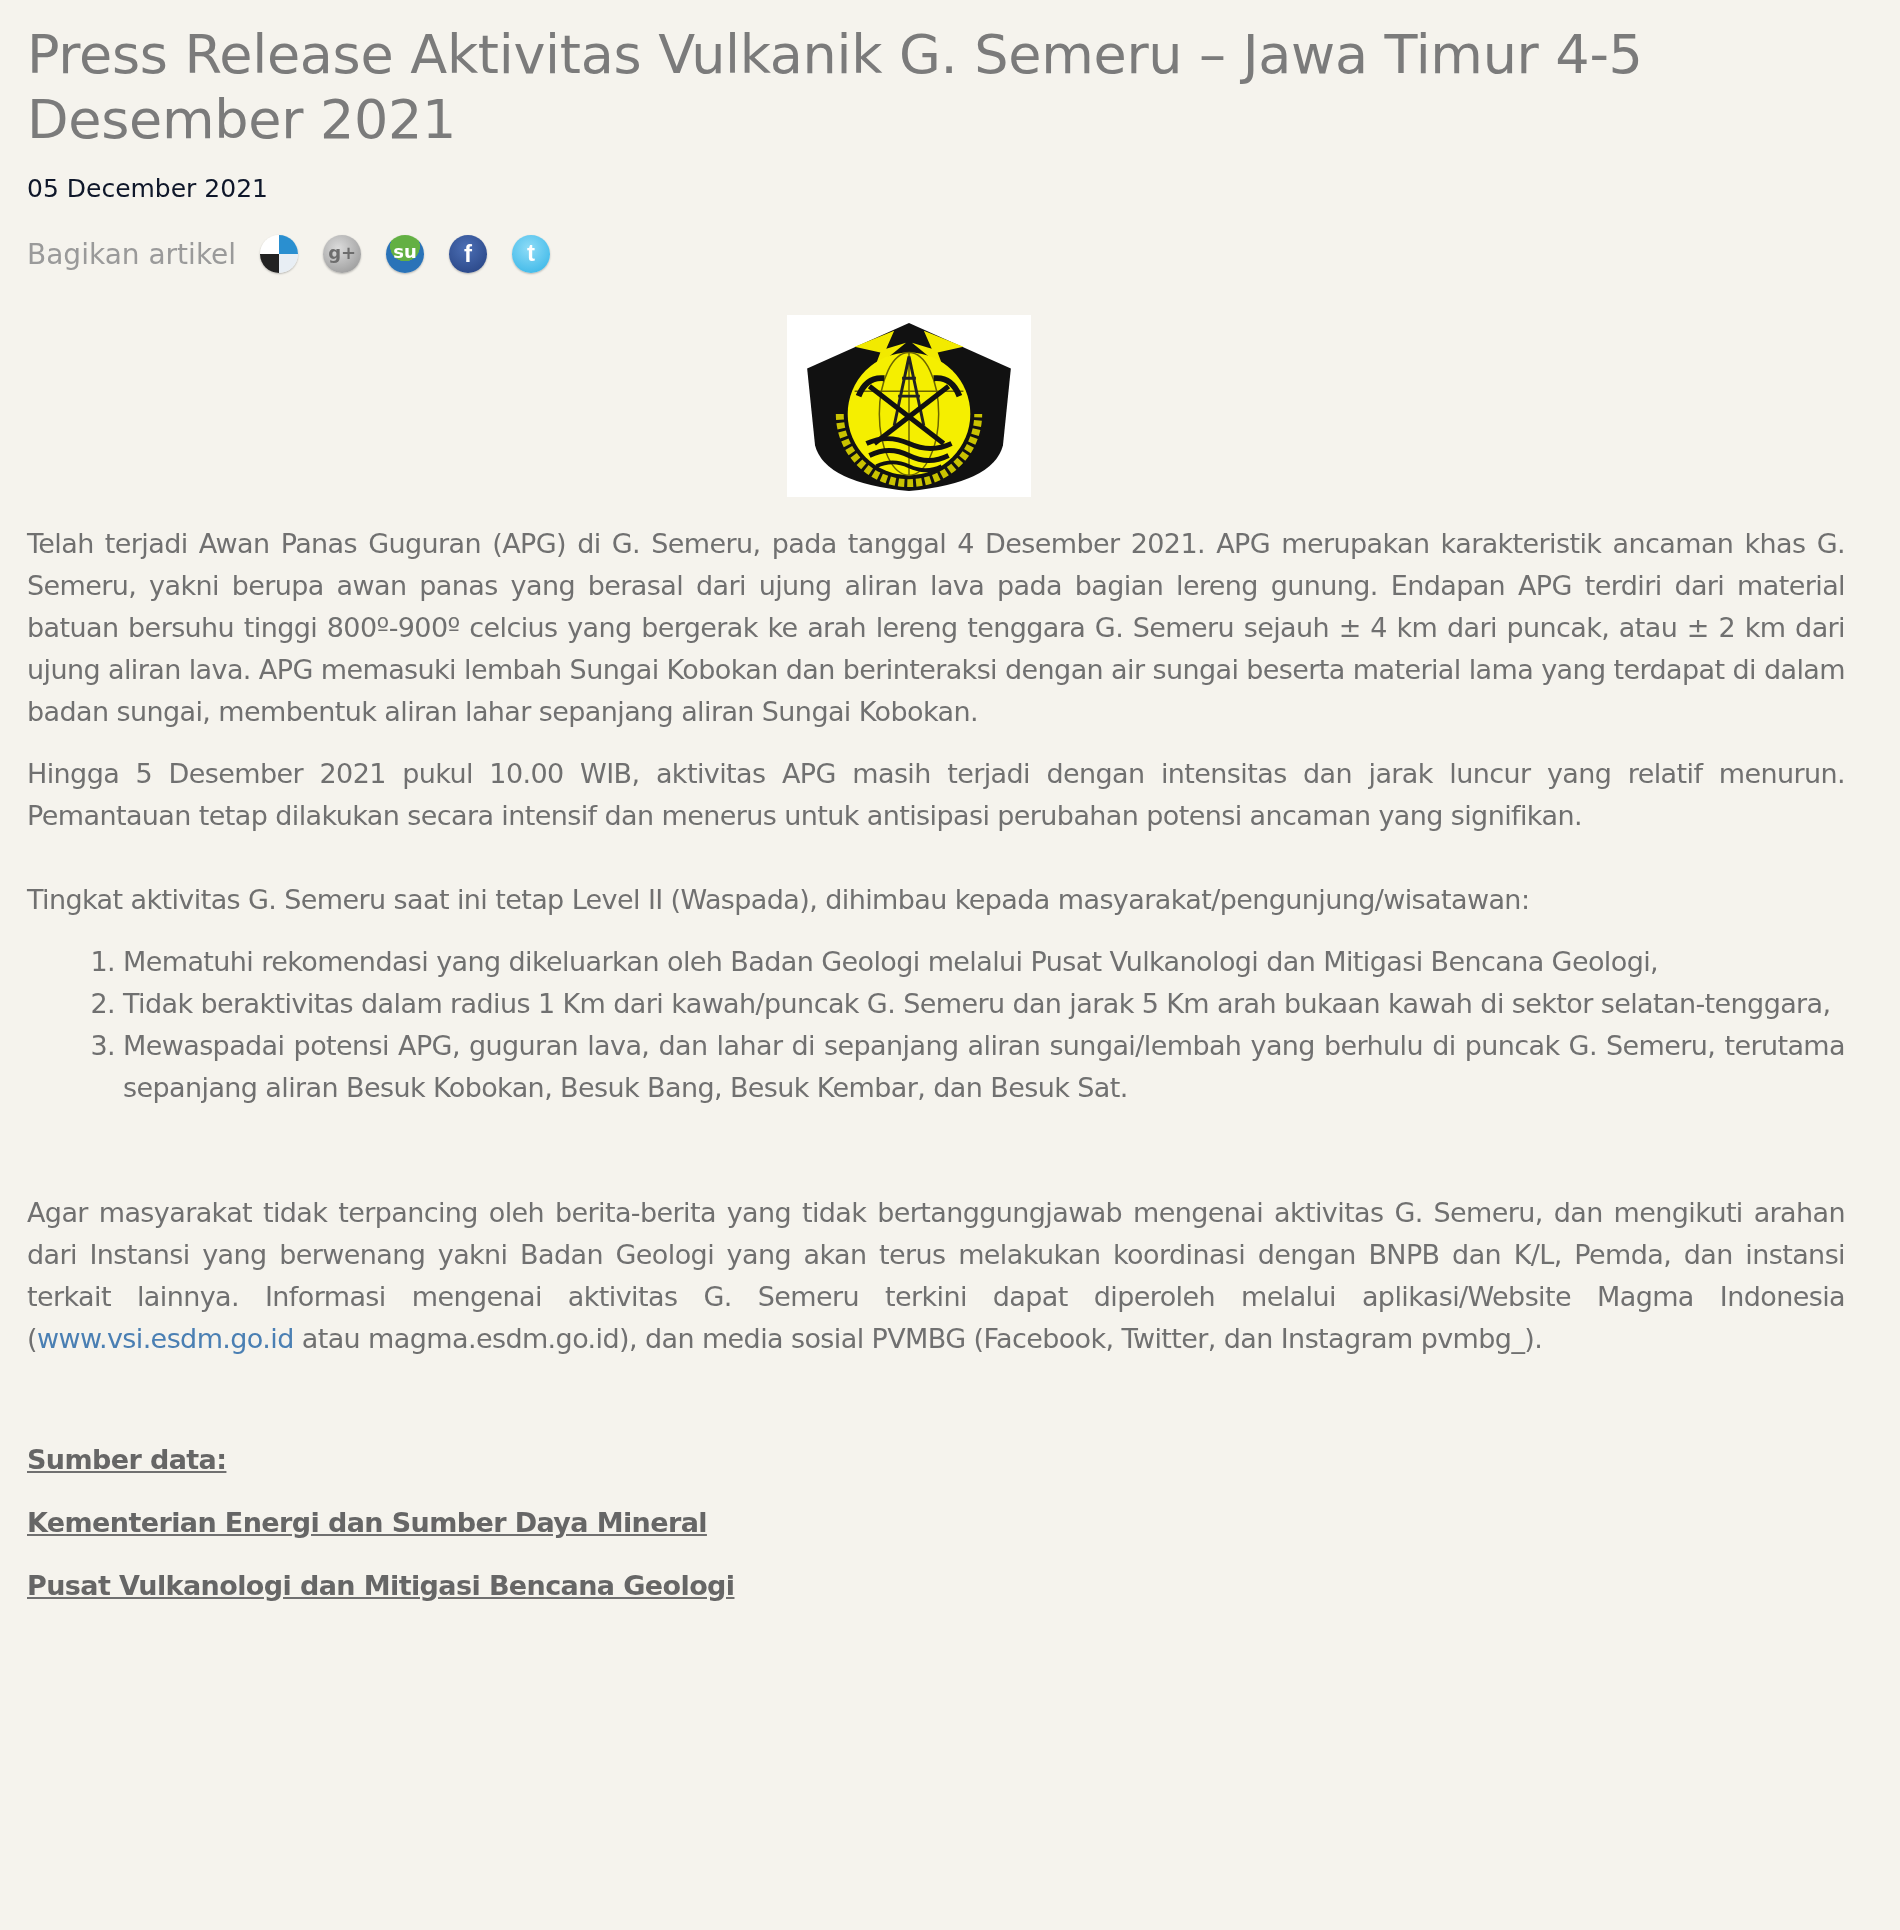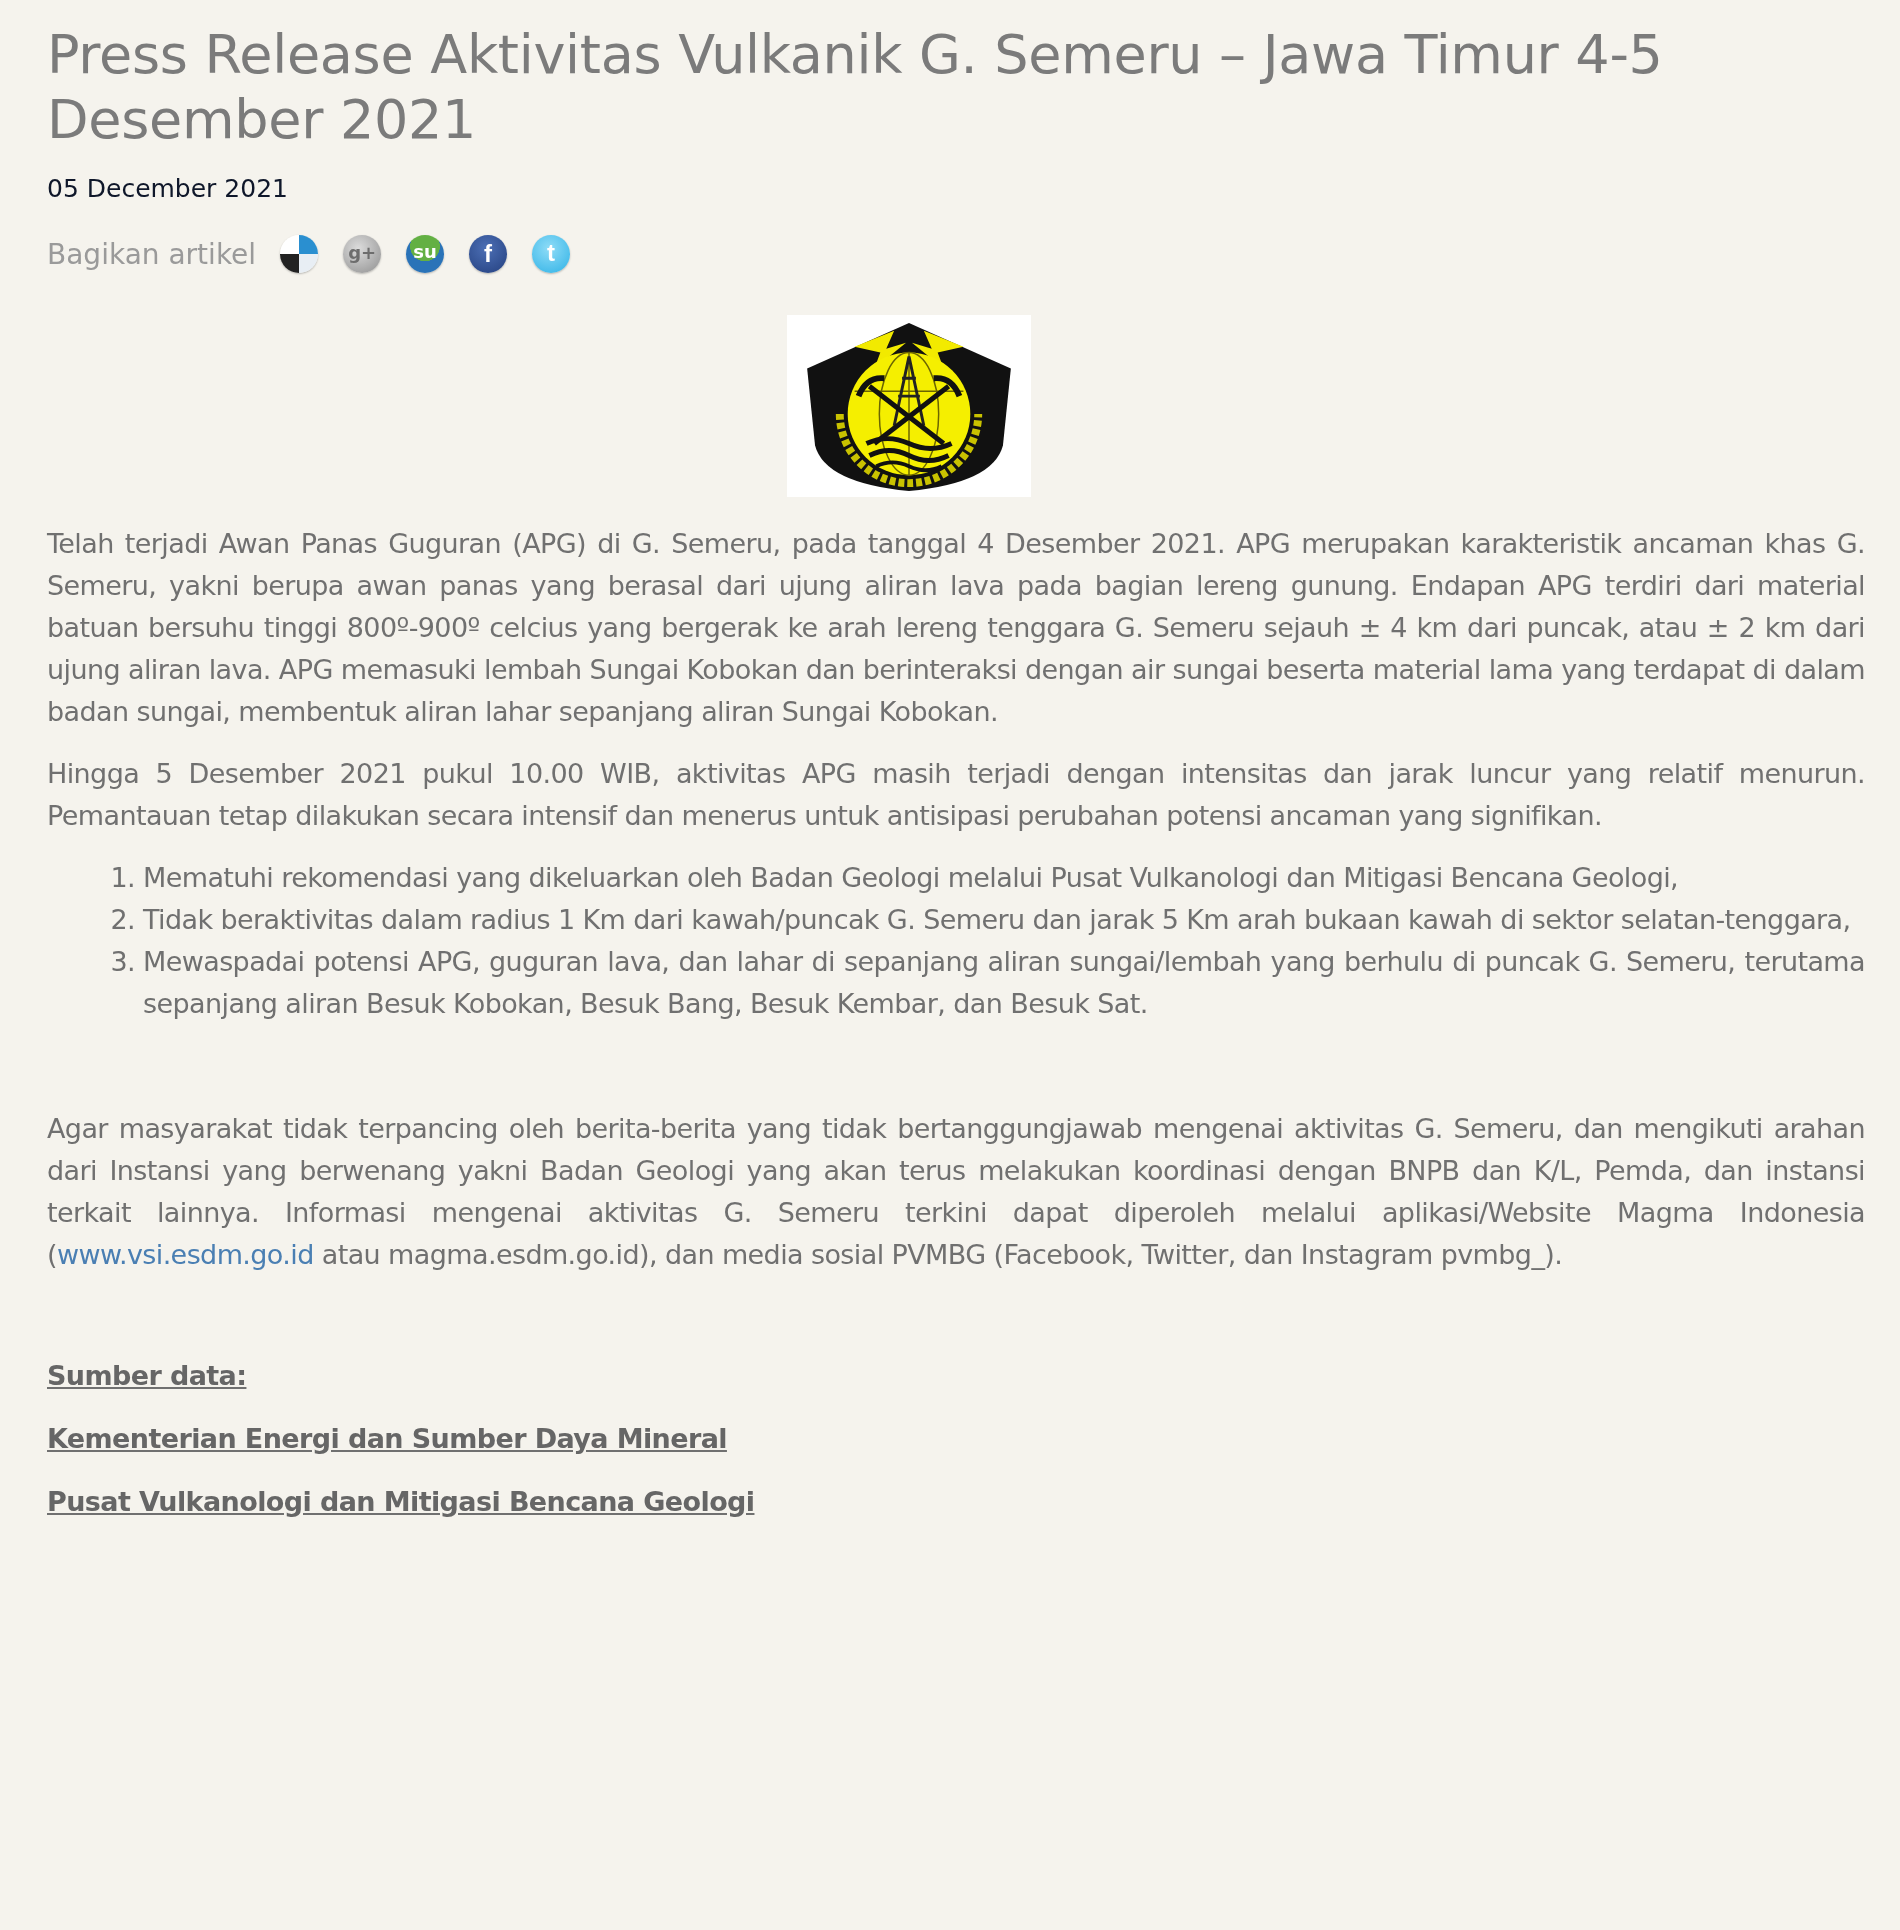--- a/index.html
+++ b/index.html
@@ -13,21 +13,20 @@
       position: relative;
       overflow: hidden;
       font-family: "DejaVu Sans", "Liberation Sans", sans-serif;
       color: #6a6a6a;
     }
     .page {
       position: absolute;
       left: 27px;
       top: 0;
       width: 1818px;
-      margin-left: 20px;
     }
     .title {
       margin: 0;
       padding-top: 22px;
       font-family: "DejaVu Sans", sans-serif;
       font-weight: normal;
       font-size: 54px;
       line-height: 65px;
       color: #7b7b7b;
       letter-spacing: -0.3px;
@@ -194,20 +193,21 @@
     <path d="M75 140 Q95 130 115 140 T155 140" stroke="#111" stroke-width="5" fill="none"></path>
     <path d="M82 151 Q98 143 115 151 T148 151" stroke="#111" stroke-width="4" fill="none"></path>
 
     <path d="M45 98 A70 70 0 0 0 185 98" stroke="#c9c200" stroke-width="8" fill="none" stroke-dasharray="6 3"></path>
   </svg>
 </div>
 
 <div class="page content" style="left:27px;">
   <p>Telah terjadi Awan Panas Guguran (APG) di G. Semeru, pada tanggal 4 Desember 2021. APG merupakan karakteristik ancaman khas G. Semeru, yakni berupa awan panas yang berasal dari ujung aliran lava pada bagian lereng gunung. Endapan APG terdiri dari material batuan bersuhu tinggi 800º-900º celcius yang bergerak ke arah lereng tenggara G. Semeru sejauh ± 4 km dari puncak, atau ± 2 km dari ujung aliran lava. APG memasuki lembah Sungai Kobokan dan berinteraksi dengan air sungai beserta material lama yang terdapat di dalam badan sungai, membentuk aliran lahar sepanjang aliran Sungai Kobokan.</p>
   <p>Hingga 5 Desember 2021 pukul 10.00 WIB, aktivitas APG masih terjadi dengan intensitas dan jarak luncur yang relatif menurun. Pemantauan tetap dilakukan secara intensif dan menerus untuk antisipasi perubahan potensi ancaman yang signifikan.</p>
+  <p class="gap-lg">Tingkat aktivitas G. Semeru saat ini tetap Level II (Waspada), dihimbau kepada masyarakat/pengunjung/wisatawan:</p>
   <ol class="recs">
     <li>Mematuhi rekomendasi yang dikeluarkan oleh Badan Geologi melalui Pusat Vulkanologi dan Mitigasi Bencana Geologi,</li>
     <li>Tidak beraktivitas dalam radius 1 Km dari kawah/puncak G. Semeru dan jarak 5 Km arah bukaan kawah di sektor selatan-tenggara,</li>
     <li>Mewaspadai potensi APG, guguran lava, dan lahar di sepanjang aliran sungai/lembah yang berhulu di puncak G. Semeru, terutama sepanjang aliran Besuk Kobokan, Besuk Bang, Besuk Kembar, dan Besuk Sat.</li>
   </ol>
   <p class="para-agar"><span>Agar masyarakat tidak terpancing oleh berita-berita yang tidak bertanggungjawab mengenai aktivitas G. Semeru, dan mengikuti arahan dari Instansi yang berwenang yakni Badan Geologi yang akan terus melakukan koordinasi dengan BNPB dan K/L, Pemda, dan instansi terkait lainnya. Informasi mengenai aktivitas G. Semeru terkini dapat diperoleh melalui aplikasi/Website Magma Indonesia (</span><a class="link">www.vsi.esdm.go.id</a><span> atau magma.esdm.go.id), dan media sosial PVMBG (Facebook, Twitter, dan Instagram pvmbg_).</span></p>
 
   <div class="sources">
     <div class="src">Sumber data:</div>
     <div class="src">Kementerian Energi dan Sumber Daya Mineral</div>

